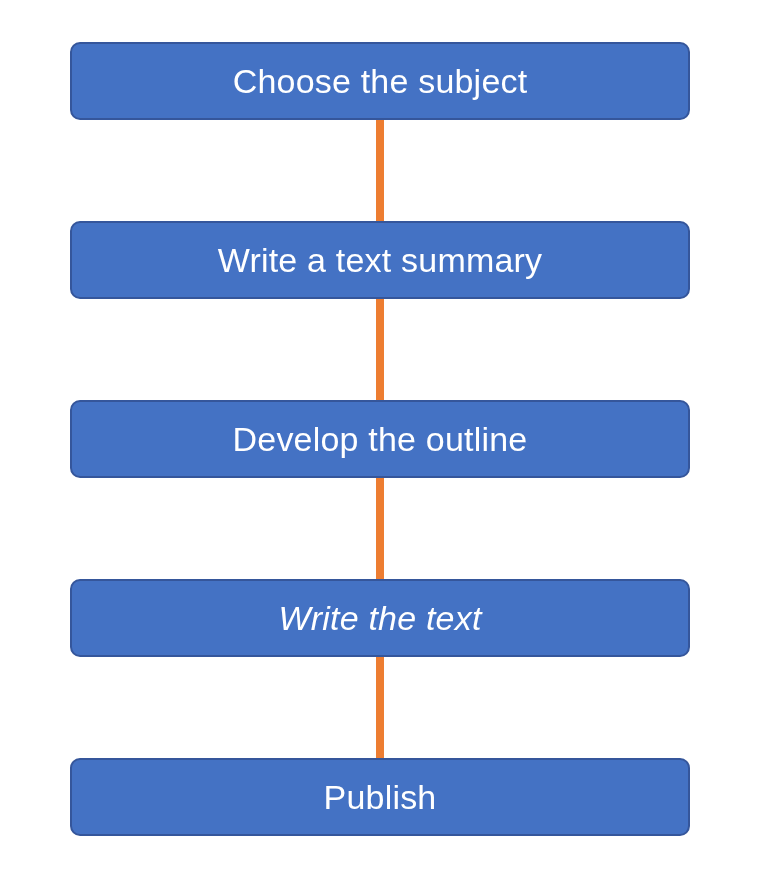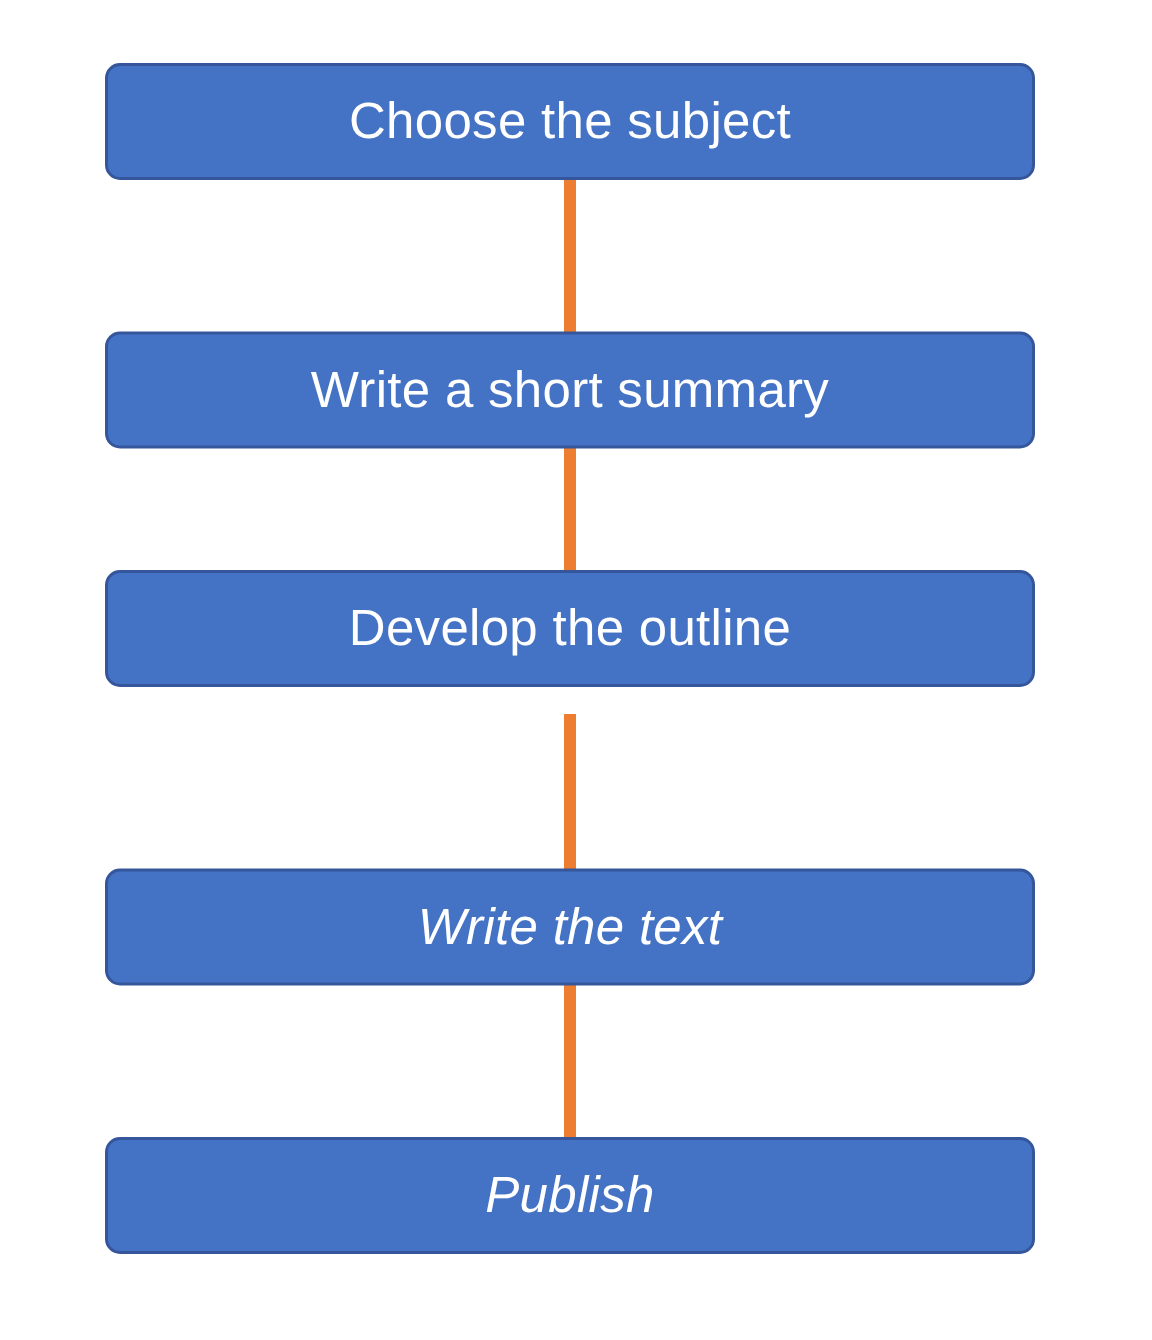--- a/index.html
+++ b/index.html
@@ -35,23 +35,23 @@
     background: var(--box-fill, #4472C4);
     border: 2px solid var(--box-border, #35569B);
     border-radius: 10px;
     display: flex;
     align-items: center;
     justify-content: center;
     z-index: 2;
   }
   .step-box.s0 { top: 42px; text-align: center; }
   .step-box.s1 { top: 221px; }
-  .step-box.s2 { top: 380px; }
+  .step-box.s2 { top: 400px; }
   .step-box.s3 { top: 579px; font-style: italic; }
-  .step-box.s4 { top: 758px; font-style: italic; }
+  .step-box.s4 { top: 758px; }
   .step-label {
     color: var(--text, #FFFFFF);
     font-size: 34px;
     line-height: 1;
     white-space: nowrap;
     letter-spacing: 0.2px;
   }
 </style>
 </head>
 <body>
@@ -61,21 +61,21 @@
   <div class="connector c0"></div>
   <div class="connector c1"></div>
   <div class="connector c2"></div>
   <div class="connector c3"></div>
 
   <div class="step-box s0">
     <span class="step-label">Choose the subject</span>
   </div>
 
   <div class="step-box s1">
-    <span class="step-label">Write a short summary</span>
+    <span class="step-label">Write a text summary</span>
   </div>
 
   <div class="step-box s2">
     <span class="step-label">Develop the outline</span>
   </div>
 
   <div class="step-box s3">
     <span class="step-label">Write the text</span>
   </div>
 

